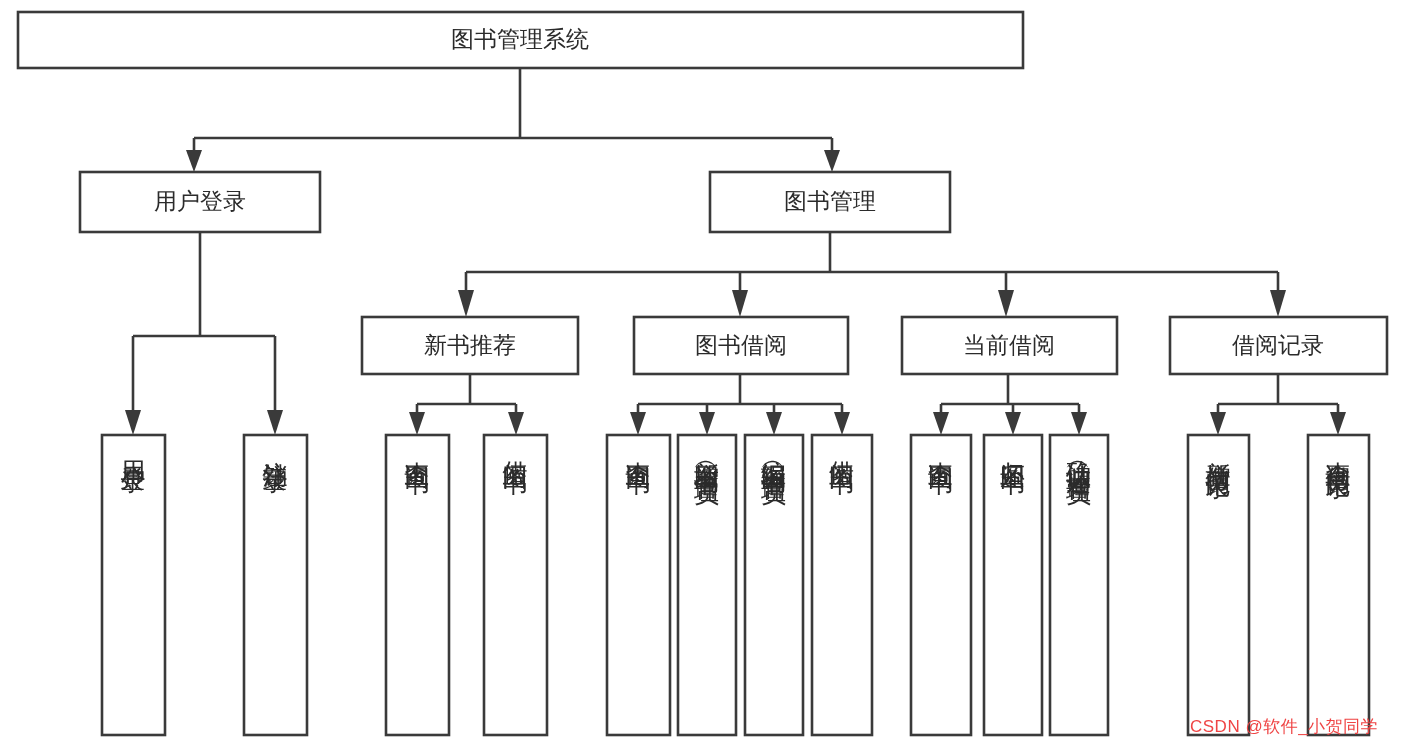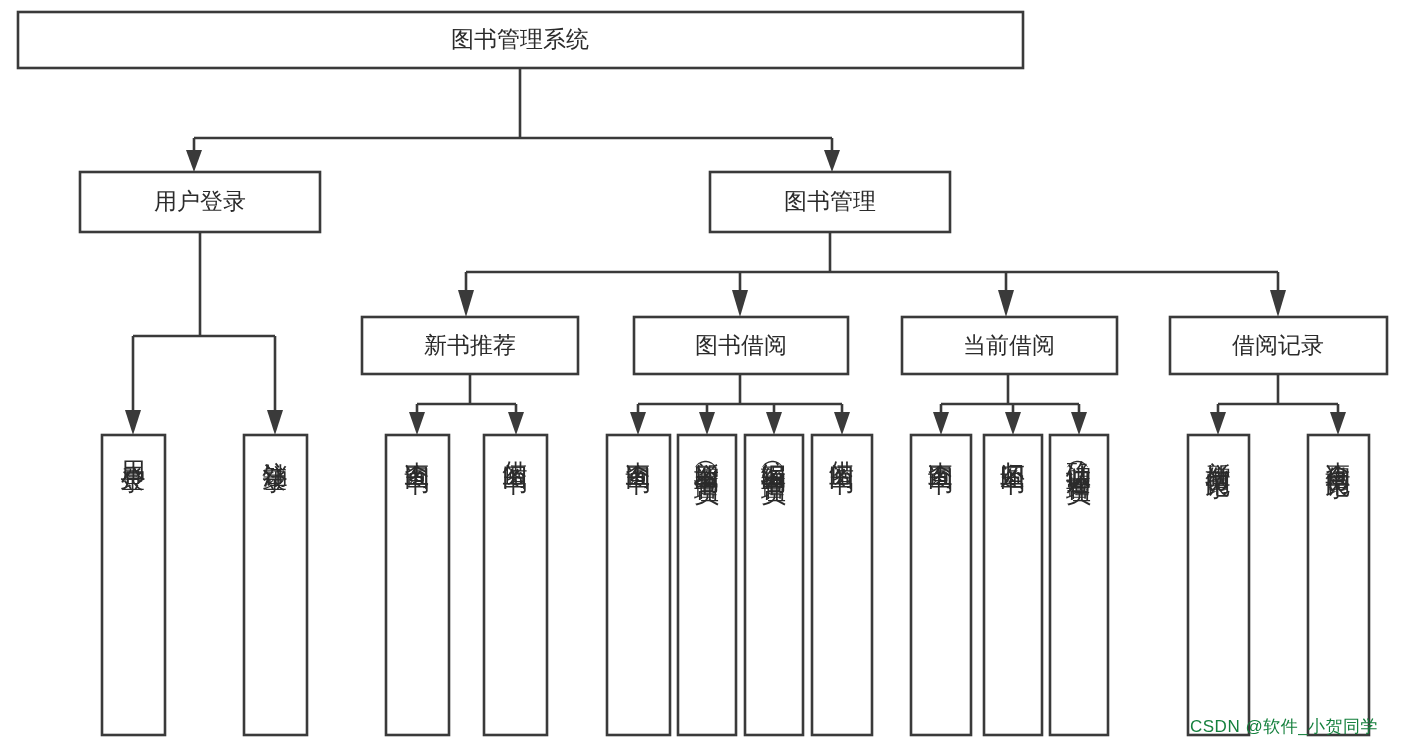--- a/index.html
+++ b/index.html
@@ -62,21 +62,21 @@
     letter-spacing: 3px;
     color: #2b2b2b;
     white-space: nowrap;
   }
   .watermark {
     position: absolute;
     left: 1190px;
     top: 715px;
     font-family: "Liberation Sans", "DejaVu Sans", sans-serif;
     font-size: 17px;
-    color: #15803d;
+    color: #ef4444;
     white-space: nowrap;
     letter-spacing: 0.5px;
   }
 </style>
 </head>
 <body>
 
 <svg id="diagram" viewBox="0 0 1405 747">
   <defs>
     <marker id="arrow" viewBox="0 0 12 12" refX="6" refY="11" markerWidth="11" markerHeight="11" orient="auto-start-reverse">

